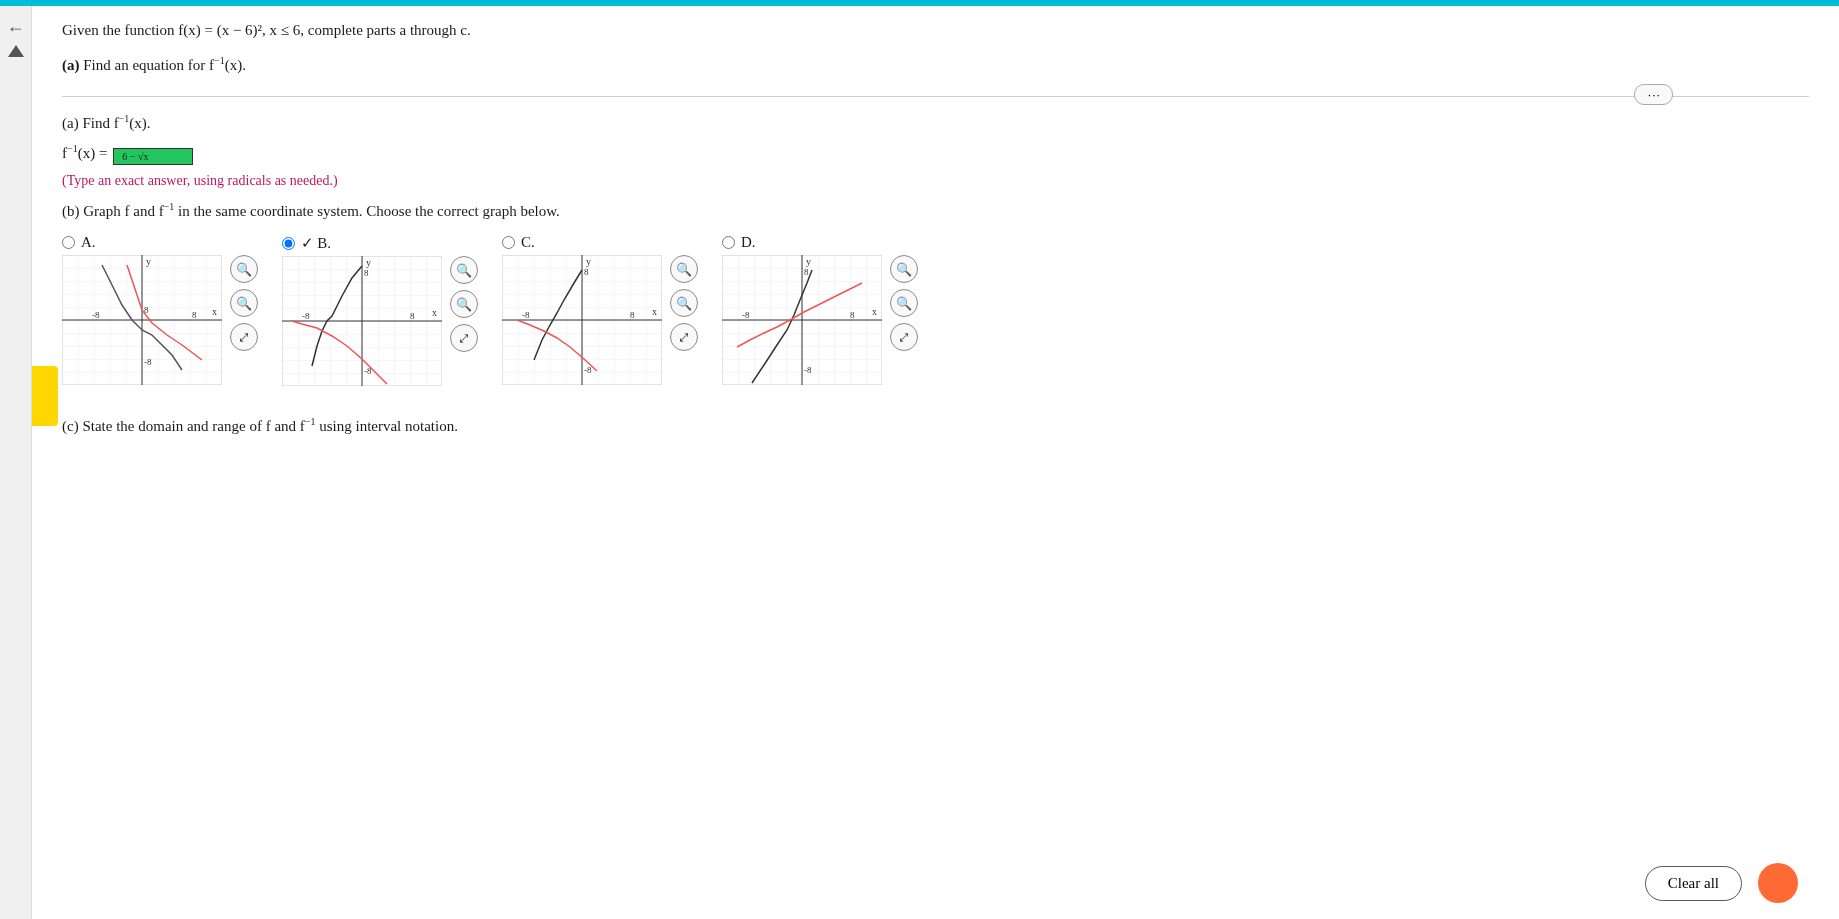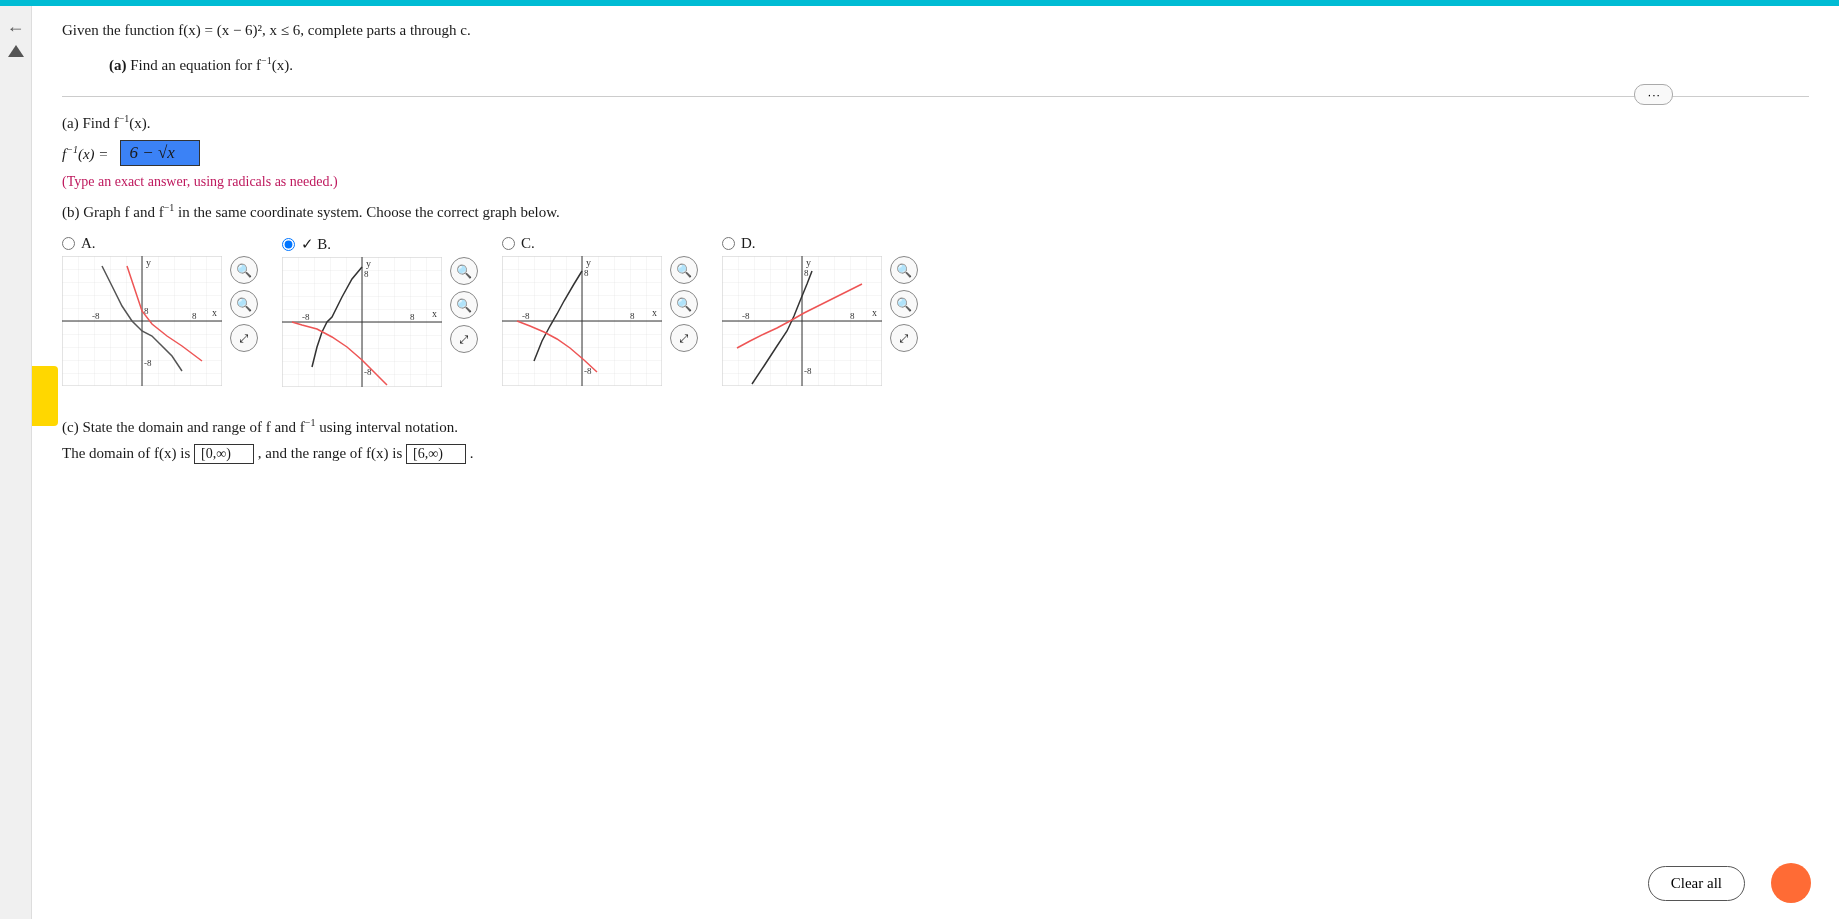--- a/index.html
+++ b/index.html
@@ -53,21 +53,20 @@
       position: relative;
     }
     .question-header {
       font-size: 15px;
       line-height: 1.6;
       margin-bottom: 12px;
     }
     .question-parts {
       margin-top: 8px;
       line-height: 2;
-      margin-left: 47px;
     }
     .part-label {
       font-weight: bold;
     }
     .divider {
       border: none;
       border-top: 1px solid #ccc;
       margin: 16px 0;
       width: 100%;
     }
@@ -81,31 +80,31 @@
       background: #f9f9f9;
       margin-left: 40%;
     }
     .section-title {
       font-size: 15px;
       margin-bottom: 8px;
     }
     .answer-line {
       display: flex;
       align-items: center;
-      gap: 12px;
+      gap: 6px;
       margin: 8px 0;
       font-size: 15px;
-      font-style: italic;
     }
     .answer-box {
       border: 1px solid #333;
       padding: 2px 8px;
       min-width: 80px;
-      background: #3b82f6;
-      font-size: 17px;
+      background: #22c55e;
+      font-size: 10px;
+      margin-top: 8px;
     }
     .hint-text {
       color: #be185d;
       font-size: 14px;
       margin-bottom: 12px;
     }
     .graph-section-title {
       font-size: 15px;
       margin-bottom: 14px;
     }
@@ -168,25 +167,25 @@
       display: inline-block;
       border: 1px solid #333;
       padding: 1px 6px;
       min-width: 60px;
       background: #fff;
       font-size: 14px;
     }
     .bottom-bar {
       position: fixed;
       bottom: 0;
-      right: 4px;
+      right: 17px;
       padding: 16px 24px;
       display: flex;
       align-items: center;
-      gap: 26px;
+      gap: 16px;
     }
     .clear-all-btn {
       border: 1.5px solid #555;
       border-radius: 20px;
       padding: 8px 22px;
       background: #fff;
       font-size: 15px;
       cursor: pointer;
       font-family: inherit;
     }
@@ -406,27 +405,20 @@
           </div>
         </div>
 
       </div>
     </div>
 
     <div class="part-c-section">
       <div class="part-c-line">
         <span>(c) State the domain and range of f and f<sup>−1</sup> using interval notation.</span>
       </div>
-      <div class="part-c-line">
-        <span>The domain of f(x) is </span>
-        <span class="input-box">[0,∞)</span>
-        <span>, and the range of f(x) is </span>
-        <span class="input-box">[6,∞)</span>
-        <span>.</span>
-      </div>
     </div>
 
   </div>
 </div>
 
 <div class="bottom-bar">
   <button class="clear-all-btn">Clear all</button>
   <div class="orange-circle"></div>
 </div>
 

